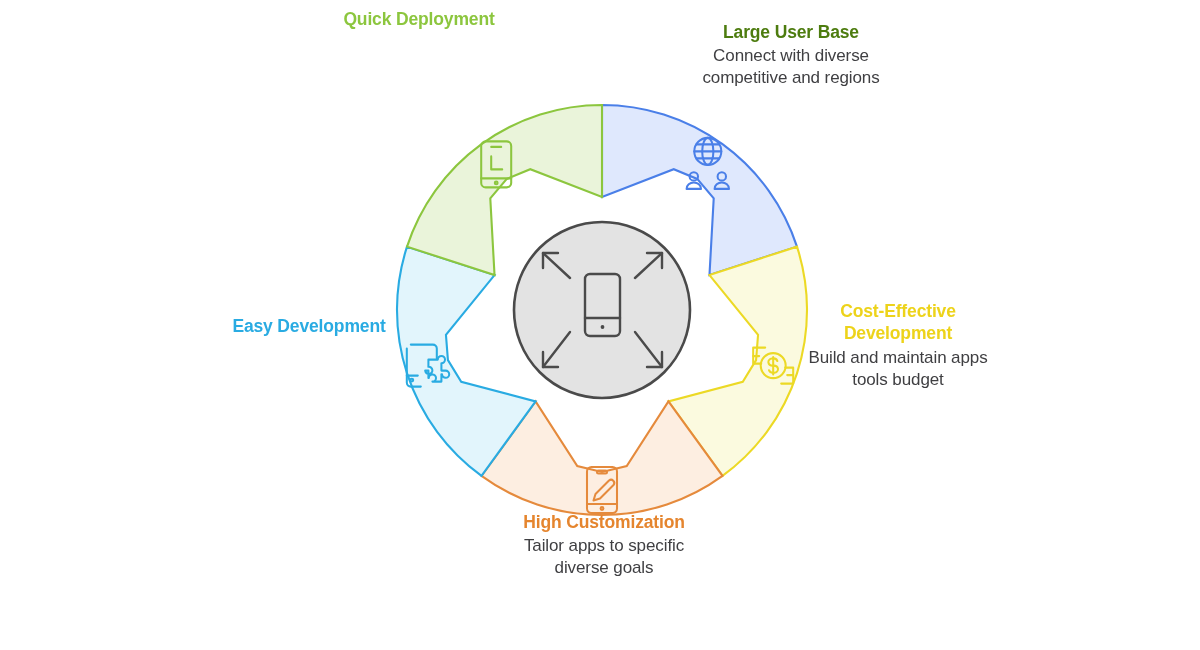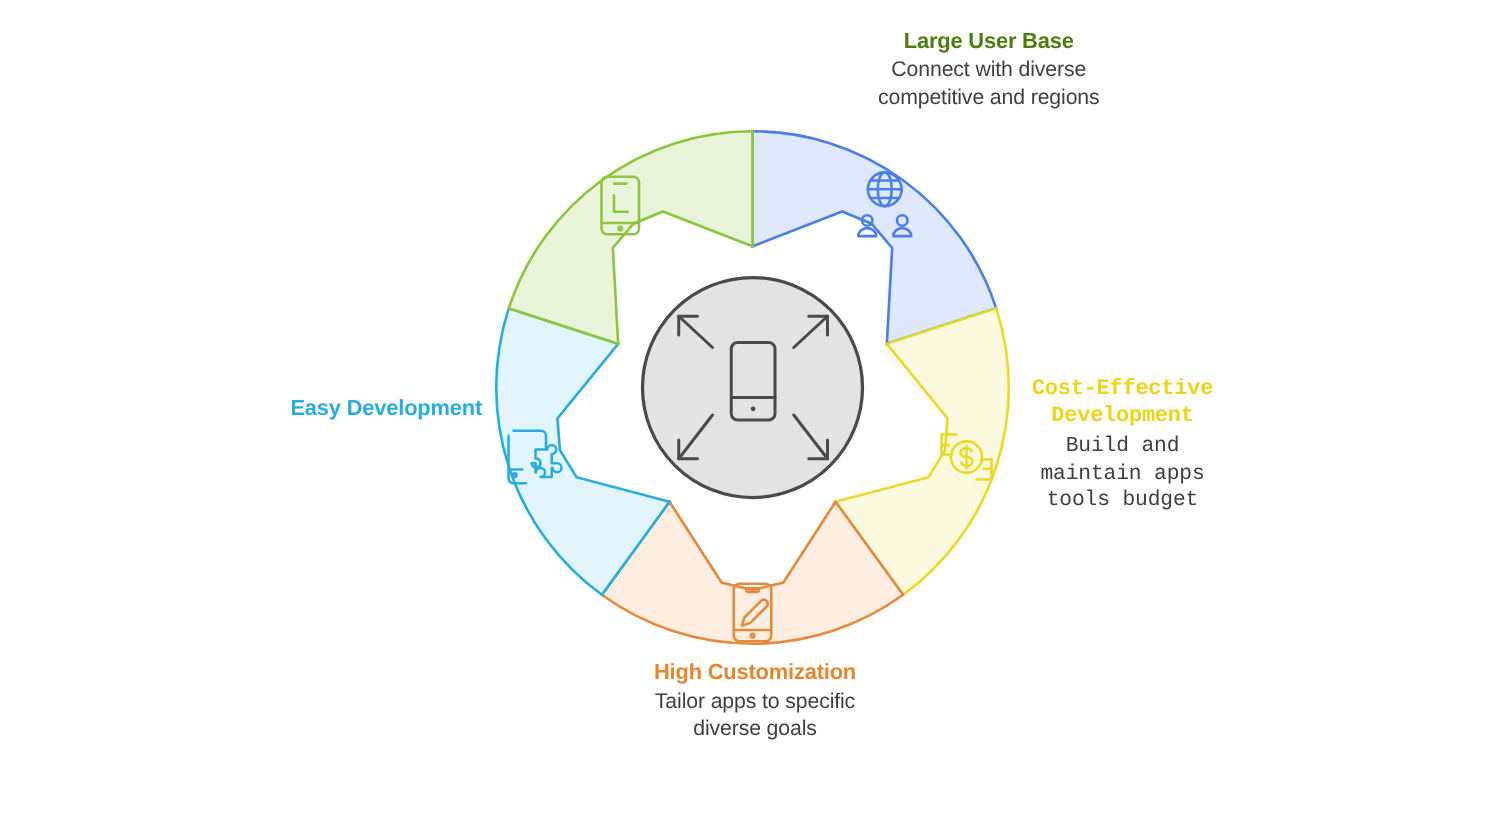--- a/index.html
+++ b/index.html
@@ -48,22 +48,22 @@
   .callout .c-body {
     font-size: 17px;
     color: #3f3f42;
     display: block;
     letter-spacing: -0.1px;
   }
 
   
   .callout--quick-deployment  { left: 329px;  top: 8px;   width: 180px; }
   .callout--large-user-base   { left: 700px;  top: 21px;  width: 182px; }
-  .callout--cost-effective    { left: 808px;  top: 300px; width: 180px; font-family: Liberation Mono, monospace; }
-  .callout--high-custom       { left: 512px;  top: 511px; width: 184px; margin-top: 15px; }
+  .callout--cost-effective    { left: 808px;  top: 300px; width: 180px; }
+  .callout--high-custom       { left: 512px;  top: 511px; width: 184px; }
   .callout--easy-integration  { left: 216px;  top: 315px; width: 186px; }
 
   .seg-fill  { stroke-width: 2.1; }
   .hub-circle { fill: #e3e3e3; stroke: #4a4a4a; stroke-width: 2.6; }
   .hub-glyph {
     fill: none;
     stroke: #4a4a4a;
     stroke-width: 2.4;
     stroke-linecap: round;
     stroke-linejoin: round;
@@ -147,20 +147,21 @@
         <line x1="570" y1="332" x2="543" y2="367"></line>
         <polyline points="558,367 543,367 543,352"></polyline>
 
         <line x1="635" y1="332" x2="662" y2="367"></line>
         <polyline points="662,352 662,367 647,367"></polyline>
       </g>
     </g>
   </svg>
 
   <div class="callout callout--quick-deployment">
+    <span class="c-title" style="color: rgb(140, 198, 62);">Quick Deployment</span>
   </div>
 
   <div class="callout callout--large-user-base">
     <span class="c-title" style="color: #4d7c0f;">Large User Base</span>
     <span class="c-body">Connect with diverse competitive and regions</span>
   </div>
 
   <div class="callout callout--cost-effective">
     <span class="c-title" style="color: rgb(237, 211, 26);">Cost-Effective Development</span>
     <span class="c-body">Build and maintain apps tools budget</span>

